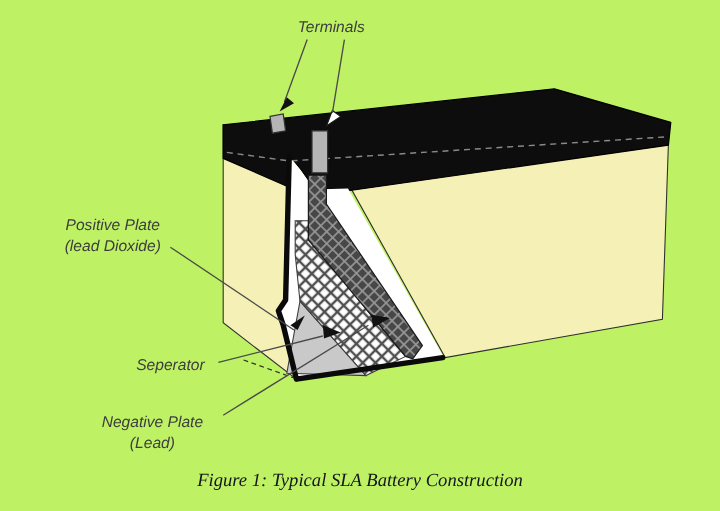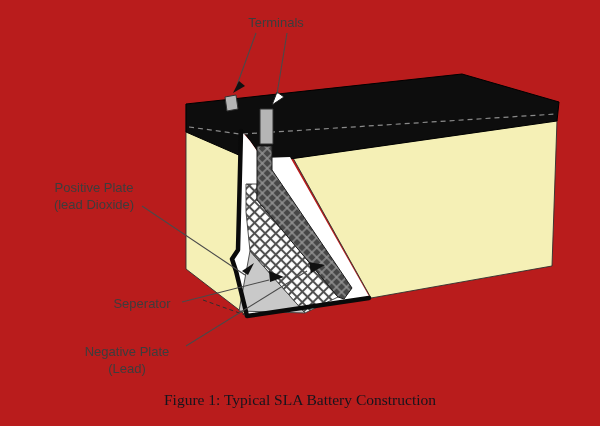--- a/index.html
+++ b/index.html
@@ -1,17 +1,17 @@
 <!DOCTYPE html>
 <html><head>
 <meta charset="utf-8">
 <style>
   html,body{margin:0;padding:0;background:#ffffff;}
   body{width:600px;height:426px;overflow:hidden;font-family:"Liberation Sans",sans-serif;}
-  .fig-wrap{position:relative;width:600px;height:426px;background:#b91c1c;}
+  .fig-wrap{position:relative;width:600px;height:426px;background:#bef264;font-style:italic;}
   svg{display:block;}
   text.label{font-family:"Liberation Sans",sans-serif;font-size:13px;fill:#3d3d3d;}
   text.caption{font-family:"Liberation Serif",serif;font-size:15.5px;fill:#15151d;}
 </style>
 </head>
 <body>
 
 <div class="fig-wrap">
 <svg width="600" height="426" viewBox="0 0 600 426">
   <defs>

